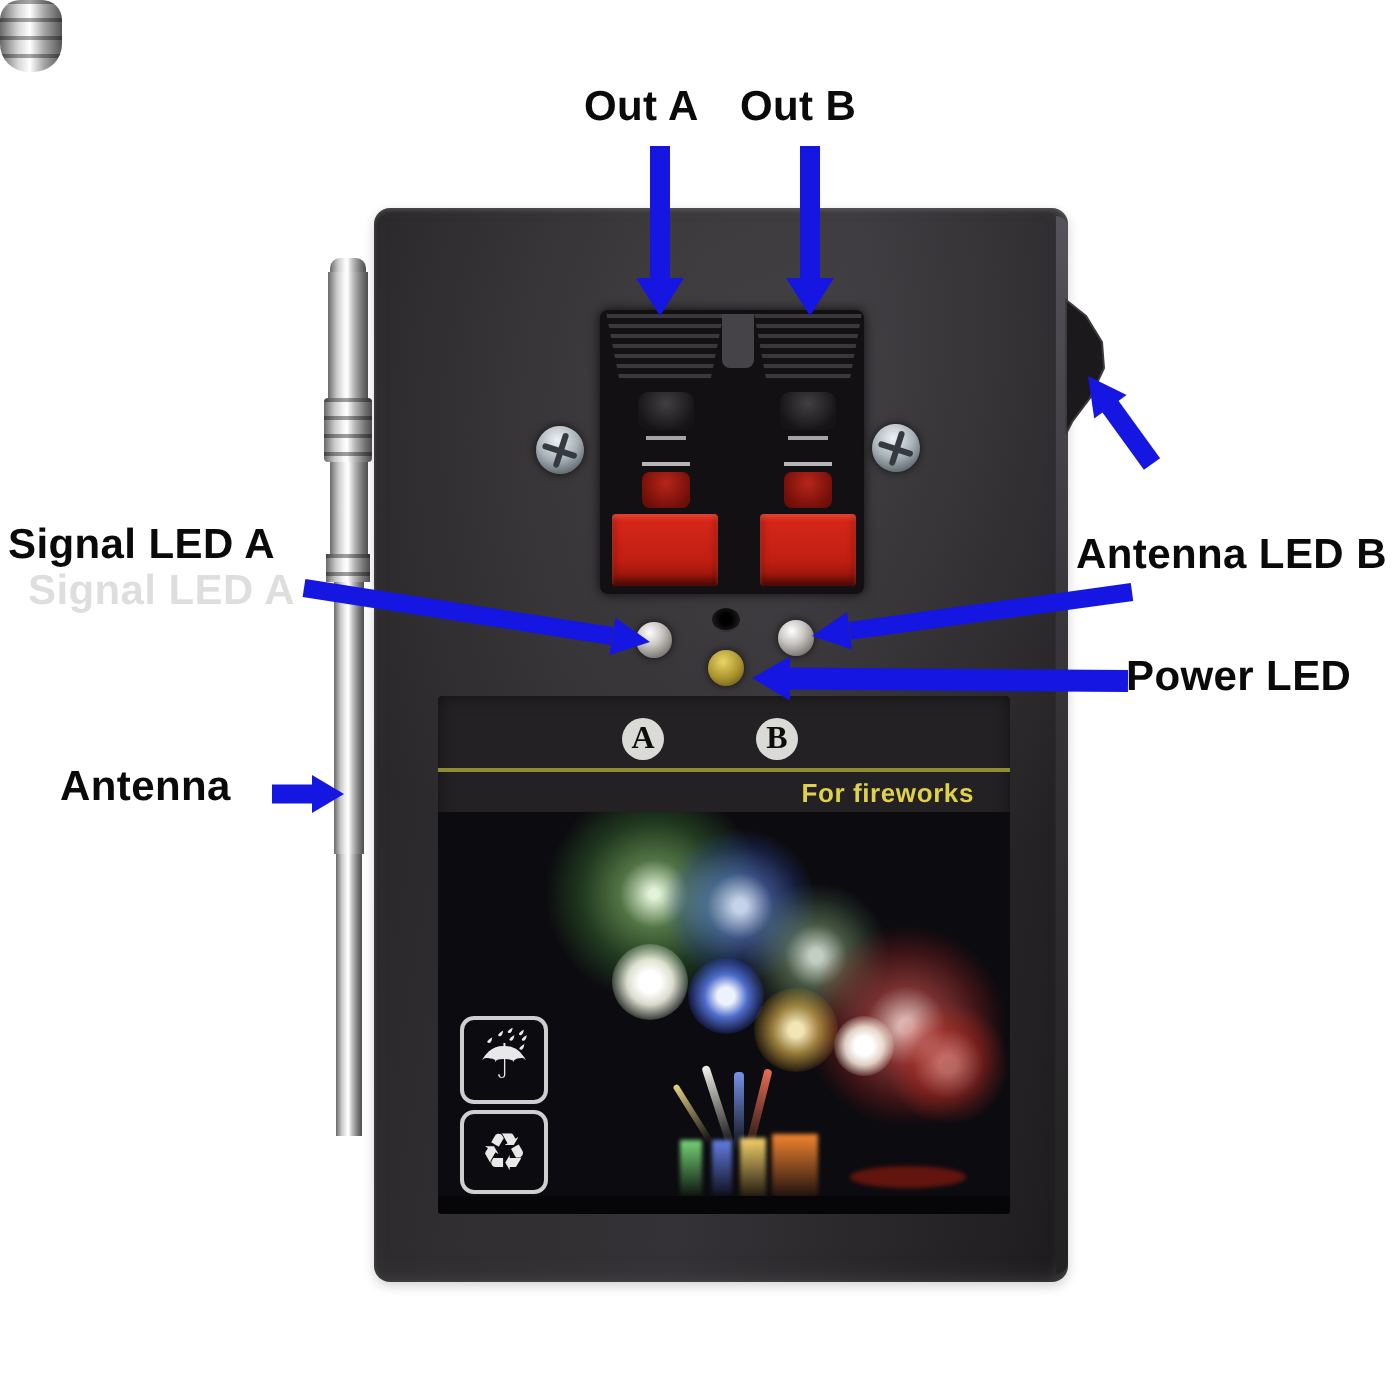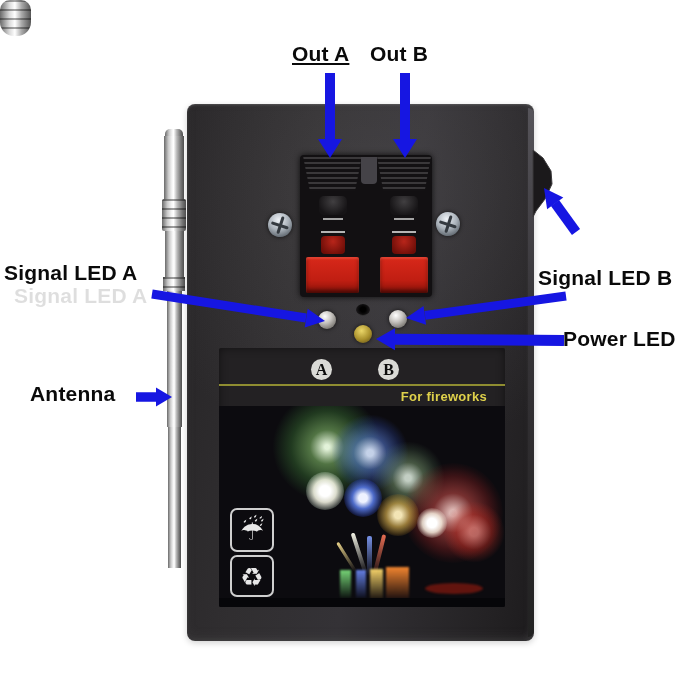--- a/index.html
+++ b/index.html
@@ -134,21 +134,21 @@
     linear-gradient(90deg,#6a6a6a,#d9d9d9 30%,#fff 48%,#a9a9a9 70%,#555);}
 
   
   .overlay{position:absolute;left:0;top:0;z-index:5;pointer-events:none;}
   .ar{stroke:#1616e2;fill:none;}
   .ah{fill:#1616e2;}
   .pswitch{fill:#1b191b;stroke:#3c3a3c;stroke-width:1;}
 
   .note{position:absolute;z-index:6;font-size:21px;font-weight:700;color:#0a0a0a;
     white-space:nowrap;letter-spacing:.2px;}
-  .n-outa{left:292px;top:42px;text-decoration:underline;} .n-outb{left:370px;top:42px;}
+  .n-outa{left:292px;top:42px;} .n-outb{left:370px;top:42px;}
   .n-pswitch{left:538px;top:222px;}
   .n-sleda{left:4px;top:261px;}
   .n-ghost{left:14px;top:284px;opacity:.13;}
   .n-sledb{left:538px;top:266px;}
   .n-pled{left:563px;top:327px;}
   .n-ant{left:30px;top:382px;}
 </style>
 </head>
 <body>
 
@@ -258,17 +258,17 @@
     <g>
       <line class="ar" x1="136" y1="397" x2="156" y2="397" stroke-width="9.5"></line>
       <polygon class="ah" points="156,387.5 156,406.5 172,397"></polygon>
     </g>
   </svg>
 
   <div class="note n-outa">Out A</div>
   <div class="note n-outb">Out B</div>
   <div class="note n-sleda">Signal LED A</div>
   <div class="note n-ghost">Signal LED A</div>
-  <div class="note n-sledb">Signal LED B</div>
+  <div class="note n-sledb">Antenna LED B</div>
   <div class="note n-ant">Antenna</div>
   <div class="note n-pled">Power LED</div>
 
 </div>
 
 </body></html>

